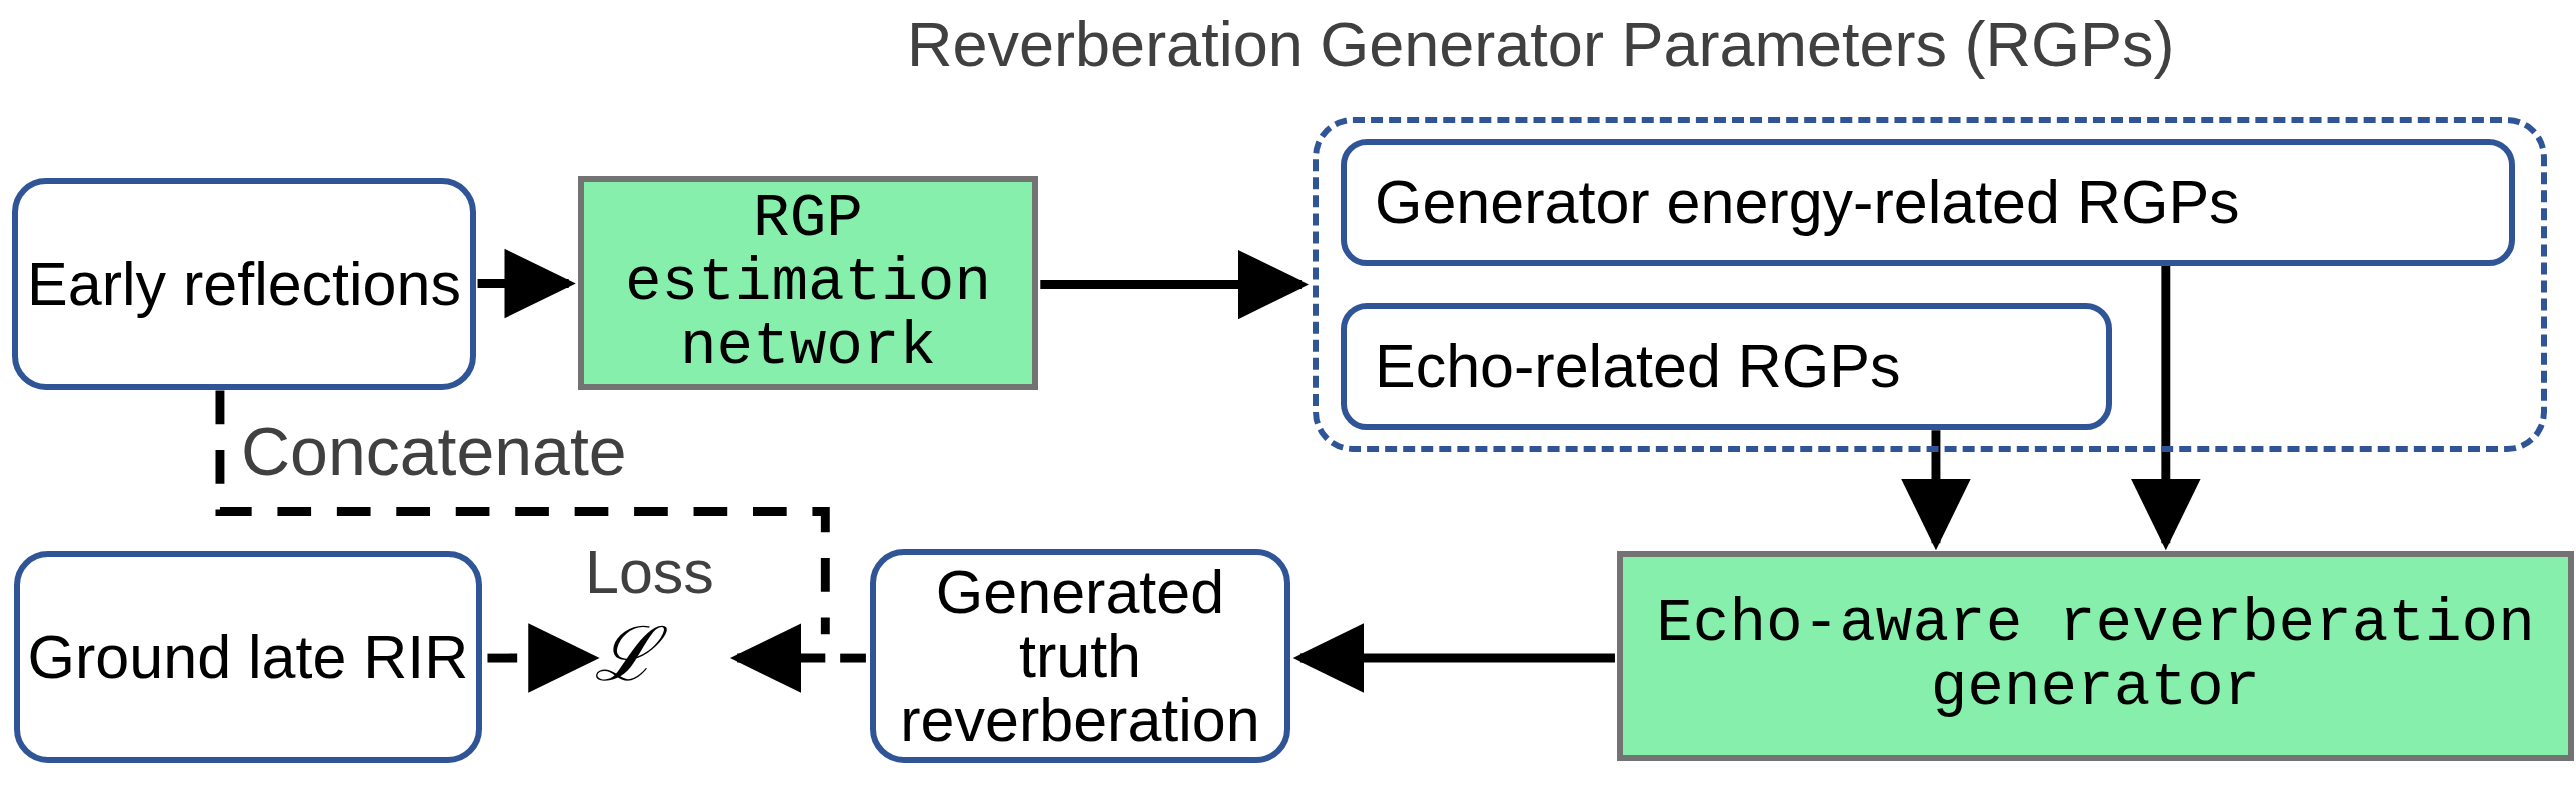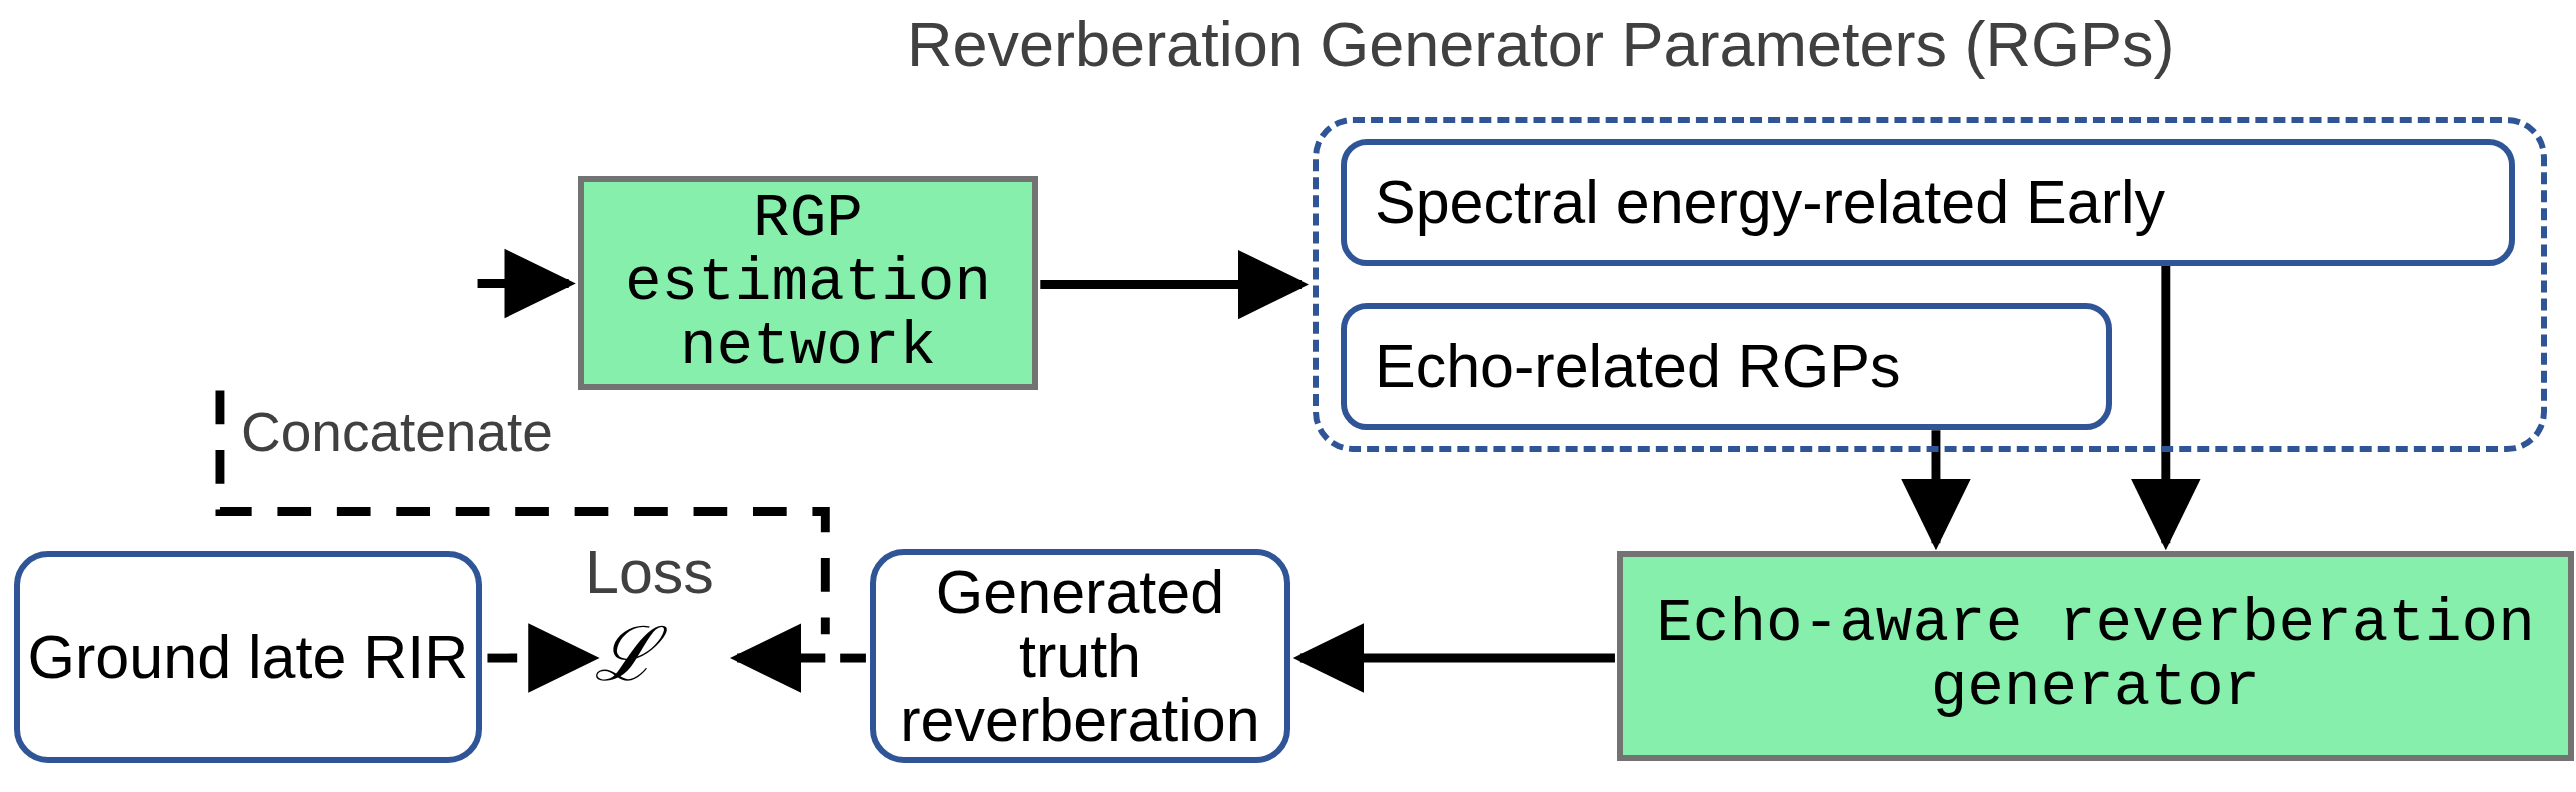--- a/index.html
+++ b/index.html
@@ -96,21 +96,21 @@
   #node-echoaware {
     left: 1617px; top: 551px; width: 957px; height: 210px; font-size: 61px;
   }
   #node-genlate {
     left: 870px;  top: 549px; width: 420px; height: 214px; font-size: 61px;
   }
   #node-gtrir {
     left: 14px;   top: 551px; width: 468px; height: 212px; font-size: 61px;
   }
   #label-concat {
-    left: 241px; top: 400px; font-size: 55px;
+    left: 241px; top: 412px; font-size: 68px;
   }
   #label-loss {
     left: 585px; top: 537px; font-size: 61px;
   }
   #loss-l {
     left: 594px; top: 600px; font-size: 75px;
   }
 </style>
 </head>
 <body>
@@ -140,24 +140,25 @@
 
     <line x1="874" y1="664" x2="833" y2="664" stroke="#000000" stroke-width="9" stroke-dasharray="26 22"></line>
 
     <line x1="492" y1="664" x2="598" y2="664" stroke="#000000" stroke-width="9" stroke-dasharray="30 24" marker-end="url(#arrowhead)"></line>
   </svg>
 
   <div class="label-plain" id="title">Reverberation Generator Parameters (RGPs)</div>
 
   <div class="dashed-group" id="group-rgps"></div>
 
+  <div class="node node-rounded" id="node-early">Early reflections</div>
 
   <div class="node node-rect" id="node-rgpnet">RGP estimation network</div>
 
-  <div class="node node-rounded-sm" id="node-spectral">Spectral energy-related Early</div>
+  <div class="node node-rounded-sm" id="node-spectral">Generator energy-related RGPs</div>
 
   <div class="node node-rect" id="node-echoaware">Echo-aware reverberation generator</div>
 
   <div class="node node-rounded-sm" id="node-echorgp">Echo-related RGPs</div>
 
   <div class="node node-rounded" id="node-genlate">Generated truth reverberation</div>
 
   <div class="node node-rounded" id="node-gtrir">Ground late RIR</div>
 
   <div class="label-plain" id="label-concat">Concatenate</div>

